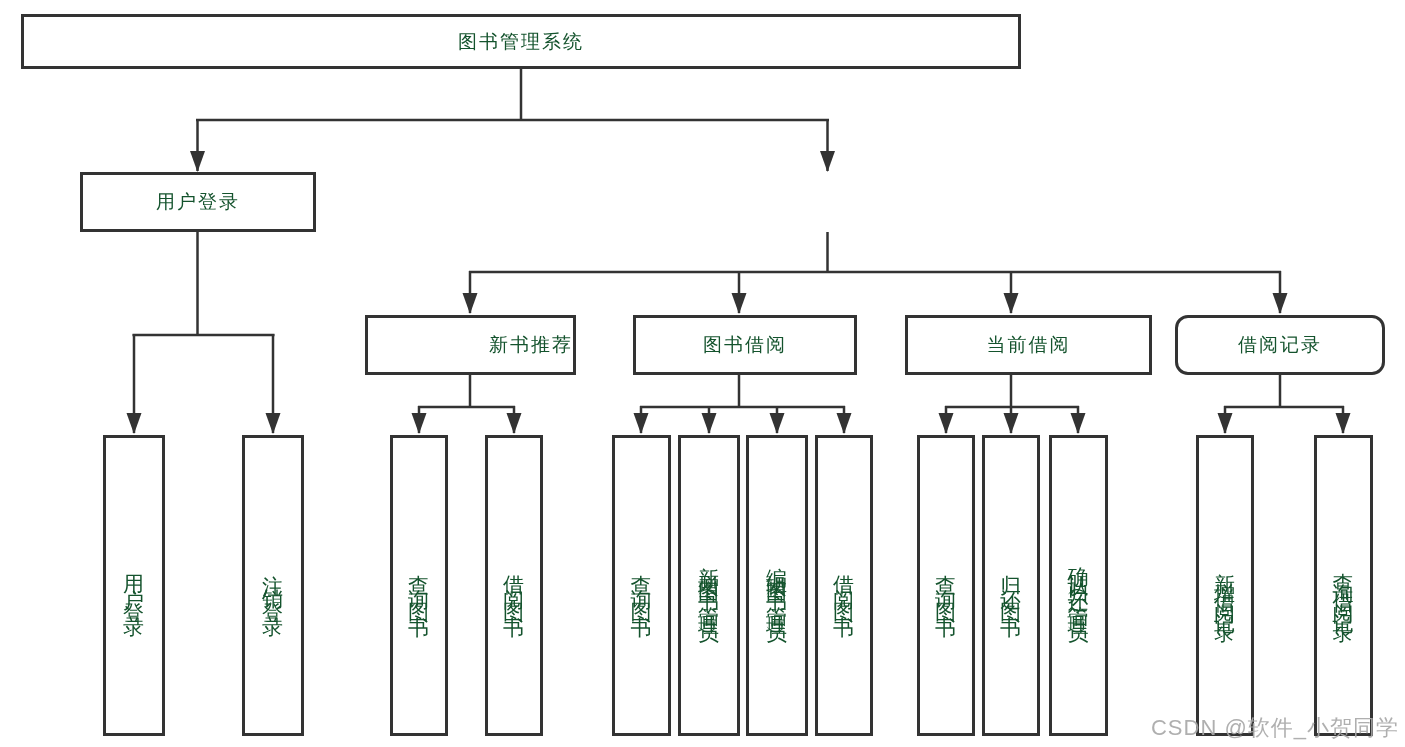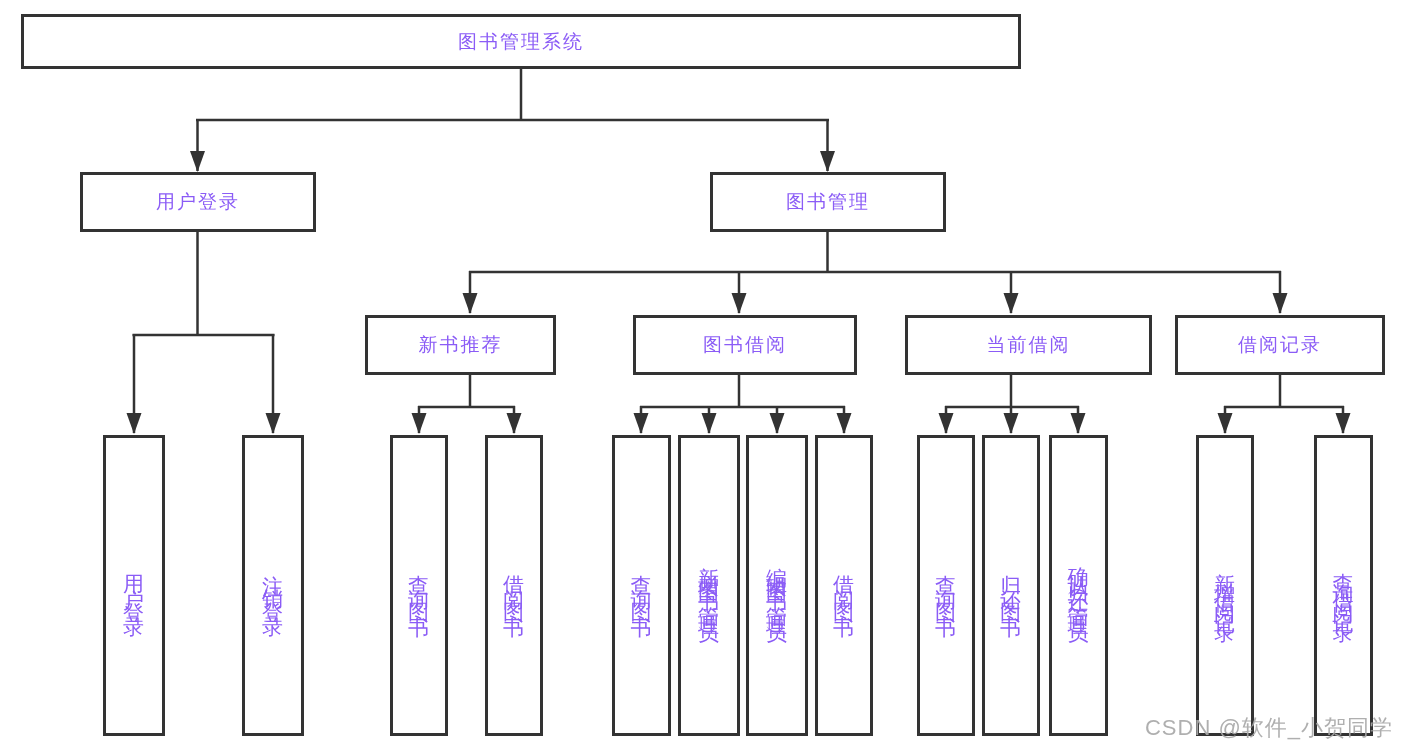--- a/index.html
+++ b/index.html
@@ -3,30 +3,30 @@
 <meta charset="utf-8">
 <style>
   html,body { margin:0; padding:0; background:#ffffff; }
   #canvas {
     position:relative; width:1405px; height:747px; background:#ffffff;
     font-family:"Liberation Sans","DejaVu Sans",sans-serif; overflow:hidden;
   }
   #lines { position:absolute; left:0; top:0; z-index:0; }
   .node {
     position:absolute; box-sizing:border-box; background:#ffffff;
-    border:3px solid #333333; color:#8b5cf6; display:flex;
+    border:3px solid #333333; color:#14532d; display:flex;
     align-items:center; justify-content:center; z-index:1;
   }
   .h-node span { font-size:19px; letter-spacing:2px; white-space:nowrap; }
   .v-node span {
     writing-mode:vertical-rl; text-orientation:mixed;
     font-size:21px; letter-spacing:var(--ls,12px); line-height:1;
   }
   #watermark {
-    position:absolute; right:12px; bottom:4px; z-index:2;
+    position:absolute; right:6px; bottom:4px; z-index:2;
     font-size:22px; color:rgba(168,168,168,0.92); letter-spacing:1px;
     white-space:nowrap;
   }
 </style>
 </head>
 <body>
 
 <div id="canvas">
 
   <svg id="lines" width="1405" height="747" viewBox="0 0 1405 747">
@@ -79,34 +79,31 @@
     </g>
   </svg>
 
   <div class="node h-node" style="left:21px; top:14px; width:1000px; height:55px;">
     <span>图书管理系统</span>
   </div>
 
   <div class="node h-node" style="left:80px; top:172px; width:236px; height:60px;">
     <span>用户登录</span>
   </div>
-  <div class="node h-node" style="left:710px; top:172px; width:236px; height:60px;">
-    <span>图书管理</span>
-  </div>
 
-  <div class="node h-node" style="left:365px; top:315px; width:191px; height:60px;">
+  <div class="node h-node" style="left:365px; top:315px; width:211px; height:60px;justify-content:flex-end;">
     <span>新书推荐</span>
   </div>
   <div class="node h-node" style="left:633px; top:315px; width:224px; height:60px;">
     <span>图书借阅</span>
   </div>
   <div class="node h-node" style="left:905px; top:315px; width:247px; height:60px;">
     <span>当前借阅</span>
   </div>
-  <div class="node h-node" style="left:1175px; top:315px; width:210px; height:60px;">
+  <div class="node h-node" style="left:1175px; top:315px; width:210px; height:60px;border-radius:13px;">
     <span>借阅记录</span>
   </div>
 
   <div class="node v-node" style="left:103px; top:435px; width:62px; height:301px; --ls:14px;">
     <span>用户登录</span>
   </div>
   <div class="node v-node" style="left:242px; top:435px; width:62px; height:301px; --ls:14px;">
     <span>注销登录</span>
   </div>
 

